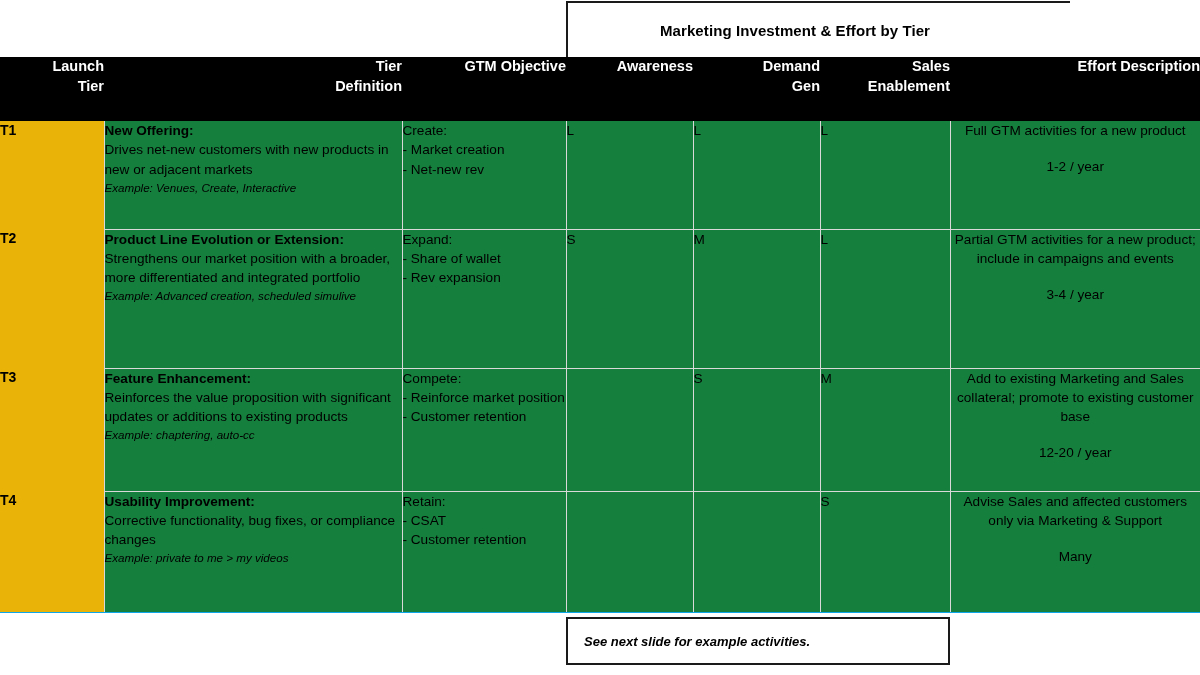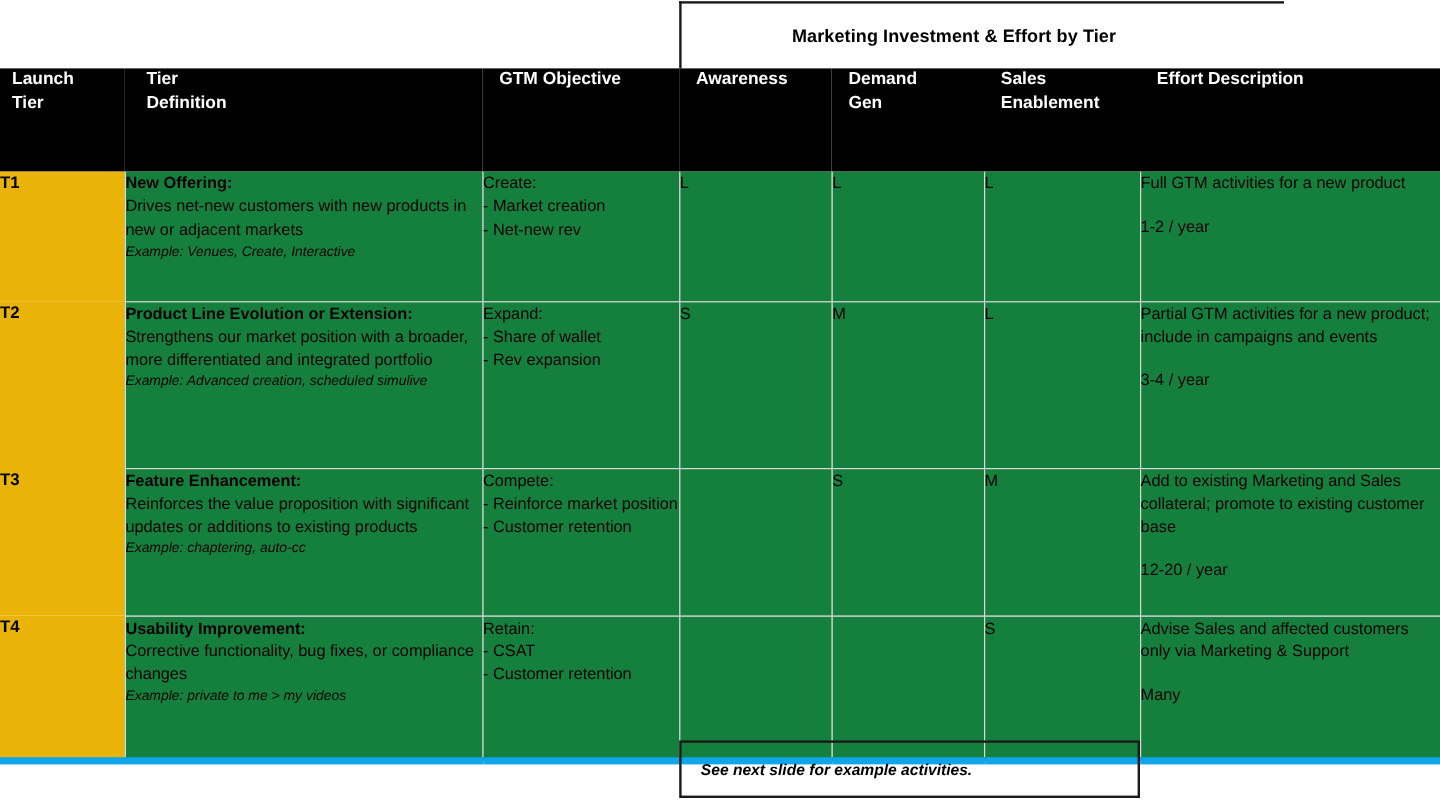--- a/index.html
+++ b/index.html
@@ -59,59 +59,59 @@
   table.matrix td {
     vertical-align: top;
     padding: 0;
   }
 
   thead th {
     background: #000000;
     color: #ffffff;
     font-size: 14.5px;
     font-weight: bold;
-    text-align: left;
-    height: 86px;
+    text-align: right;
+    height: 64px;
     box-sizing: border-box;
     padding: 14px 0 0 14px;
     line-height: 1.35;
     white-space: pre-line;
   }
   thead th.col-tier      { padding-left: 10px; }
   thead th.col-def       { padding-left: 18px; }
   thead th.col-gtm       { padding-left: 14px; }
   thead th.col-aware     { padding-left: 14px; }
   thead th.col-demand    { padding-left: 14px; }
   thead th.col-sales     { padding-left: 14px; }
   thead th.col-effort    { padding-left: 14px; }
 
   tbody td {
     font-size: 13.6px;
     line-height: 1.42;
     background: #15803d;
     border-bottom: 1px solid #d9d9d9;
     border-right: 1px solid #d9d9d9;
   }
-  tbody tr:last-child td { border-bottom: 6px solid #0ea5e9; }
+  tbody tr:last-child td { border-bottom: 1px solid #0ea5e9; }
 
   td.tier-cell {
     background: #eab308;
     border-right: none;
     border-bottom: none;
     font-size: 14px;
     font-weight: bold;
     padding: 15px 0 0 10px;
   }
   td.def-cell {
     padding: 14px 16px 14px 18px;
     border-left: 1px solid #d9d9d9;
   }
   td.gtm-cell    { padding: 14px 10px 14px 14px; }
   td.level-cell  { padding: 14px 8px 14px 14px; font-size: 13.6px; }
-  td.effort-cell { padding: 14px 28px 14px 14px; border-right: none; }
+  td.effort-cell { padding: 14px 28px 14px 14px; border-right: none; text-align: center; }
 
   .def-title {
     font-weight: bold;
     display: block;
   }
   .def-body { display: block; }
   .def-example {
     display: block;
     font-style: italic;
     font-size: 11.6px;

